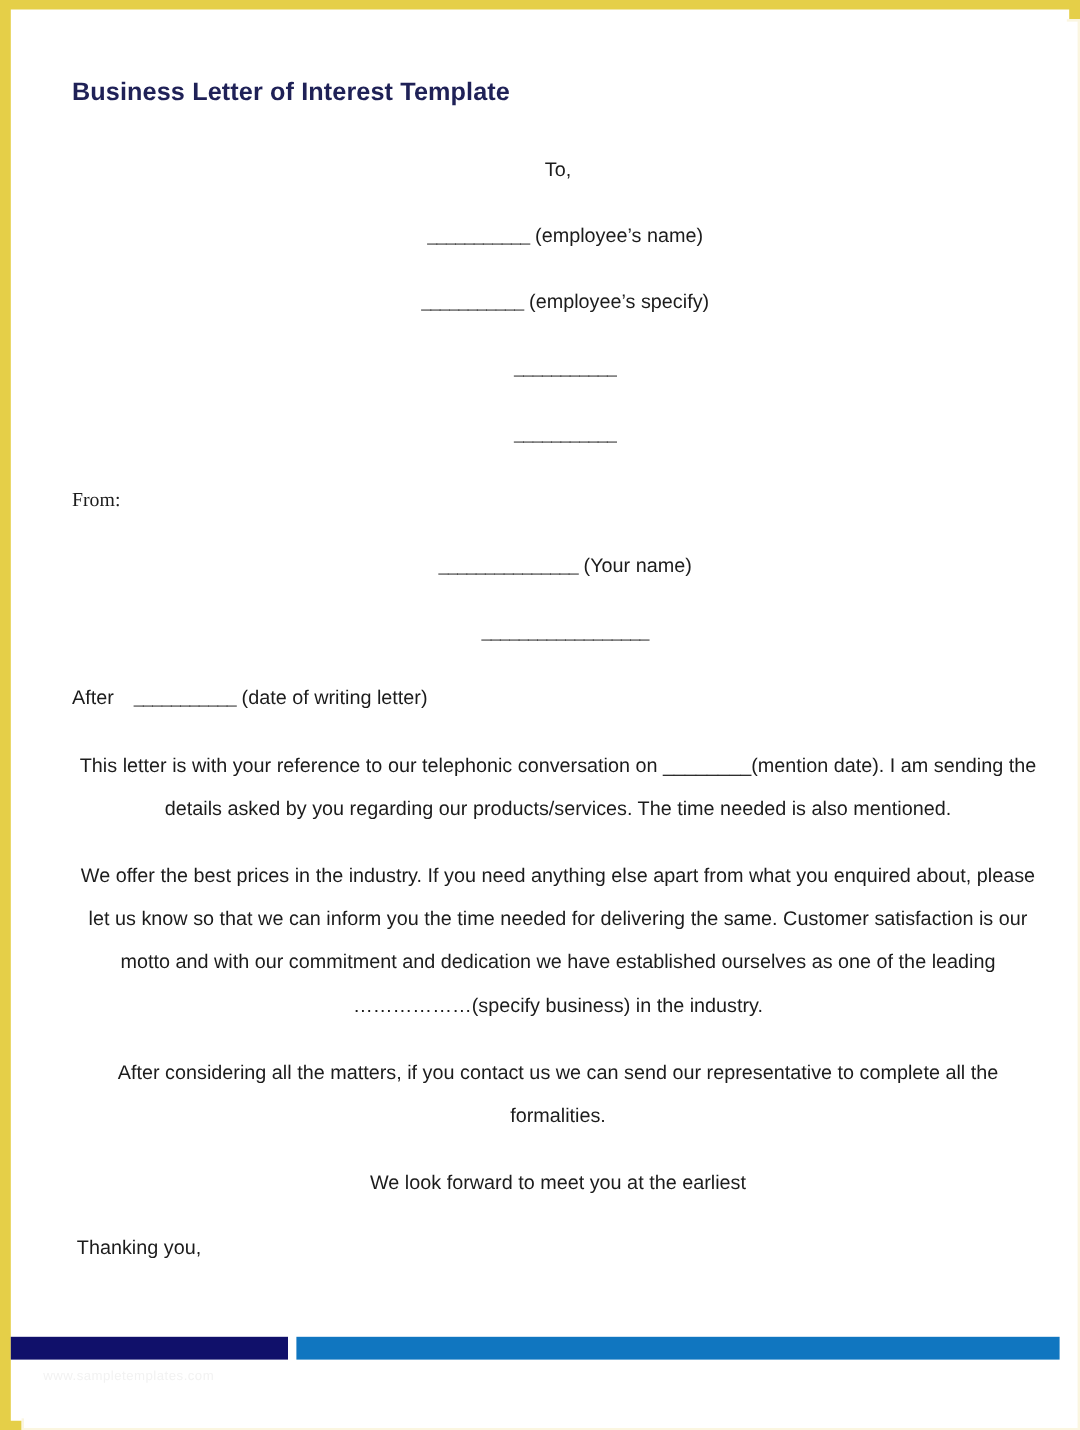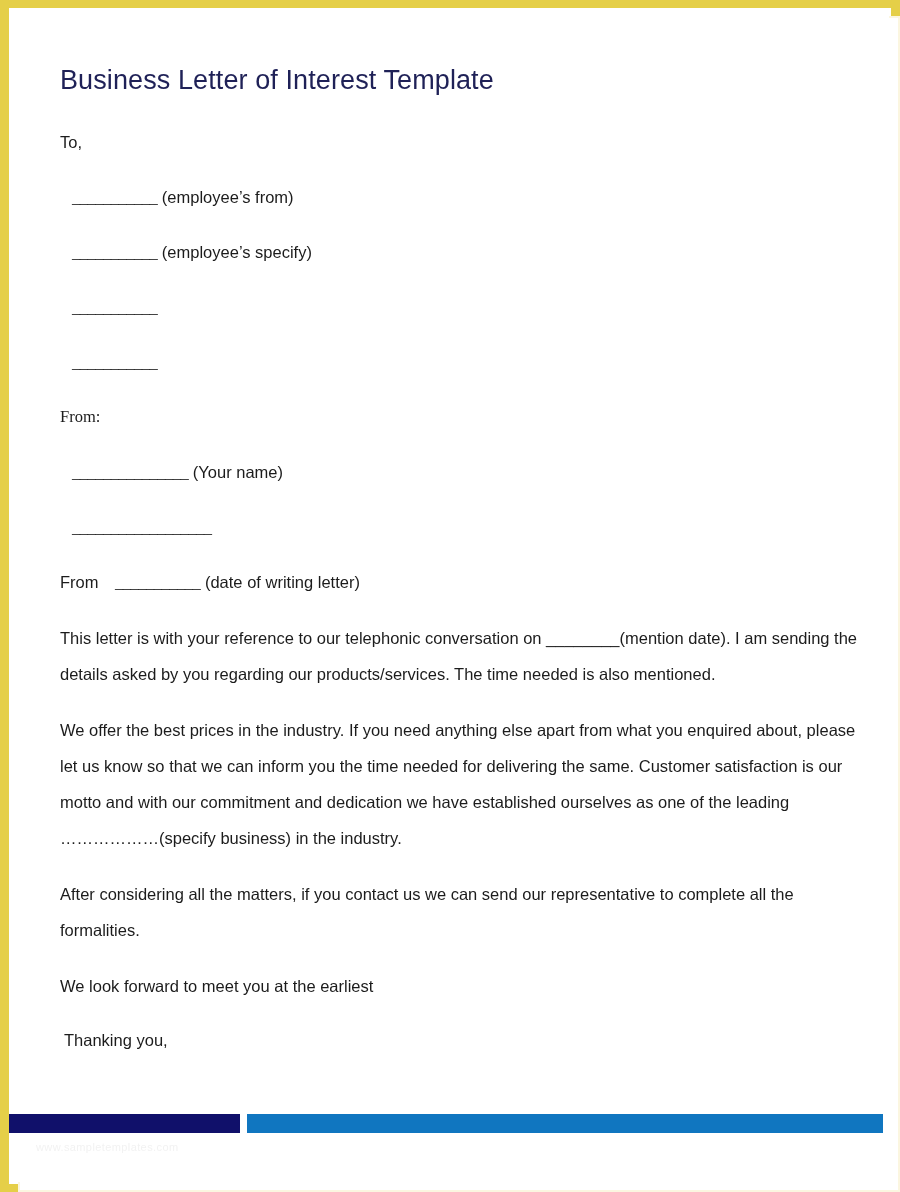--- a/index.html
+++ b/index.html
@@ -48,40 +48,41 @@
     top: 10px;
     width: 878px;
     height: 1172px;
     background: #ffffff;
   }
 
   .doc-title {
     position: absolute;
     left: 49px;
     top: 55px;
-    font-size: 27px;
-    font-weight: normal;
+    font-size: 21px;
+    font-weight: bold;
     color: #1f2157;
     letter-spacing: 0.1px;
     white-space: nowrap;
   }
 
   .letter-body {
     position: absolute;
     left: 49px;
     top: 120px;
     width: 810px;
     color: #1c1c1c;
     font-size: 16.5px;
   }
 
   .addr-line {
     height: 55px;
     line-height: 24px;
     white-space: nowrap;
+    text-align: center;
   }
 
   .blank-rule {
     font-family: "Liberation Serif", serif;
     letter-spacing: -0.5px;
     margin-left: 12px;
   }
 
   .blank-sm { }
   .blank-md { }
@@ -95,21 +96,21 @@
 
   .date-line {
     height: 50px;
     line-height: 24px;
     white-space: nowrap;
   }
 
   .para {
     line-height: 36px;
     margin: 0 0 20px 0;
-    text-align: left;
+    text-align: center;
   }
   .para.tight {
     margin-bottom: 18px;
   }
 
   .closing {
     line-height: 36px;
     margin: 4px;
   }
 
@@ -153,21 +154,21 @@
   <div class="doc-title">Business Letter of Interest Template</div>
 
   <div class="letter-body">
 
     <div class="addr-line">
       <span>To,</span>
     </div>
 
     <div class="addr-line">
       <span class="blank-rule blank-sm">___________</span>
-      <span>(employee’s from)</span>
+      <span>(employee’s name)</span>
     </div>
 
     <div class="addr-line">
       <span class="blank-rule blank-sm">___________</span>
       <span>(employee’s specify)</span>
     </div>
 
     <div class="addr-line">
       <span class="blank-rule blank-sm">___________</span>
       <span></span>
@@ -187,21 +188,21 @@
       <span>(Your name)</span>
     </div>
 
 
     <div class="addr-line">
       <span class="blank-rule blank-lg">__________________</span>
       <span></span>
     </div>
 
     <div class="date-line">
-      <span>From</span>
+      <span>After</span>
       <span class="blank-rule blank-sm">___________</span>
       <span>(date of writing letter)</span>
     </div>
 
     <p class="para">This letter is with your reference to our telephonic conversation on ________(mention date). I am sending the details asked by you regarding our products/services. The time needed is also mentioned.</p>
     <p class="para">We offer the best prices in the industry. If you need anything else apart from what you enquired about, please let us know so that we can inform you the time needed for delivering the same. Customer satisfaction is our motto and with our commitment and dedication we have established ourselves as one of the leading ………………(specify business) in the industry.</p>
     <p class="para">After considering all the matters, if you contact us we can send our representative to complete all the formalities.</p>
     <p class="para tight">We look forward to meet you at the earliest</p>
     <p class="closing">Thanking you,</p>
 

